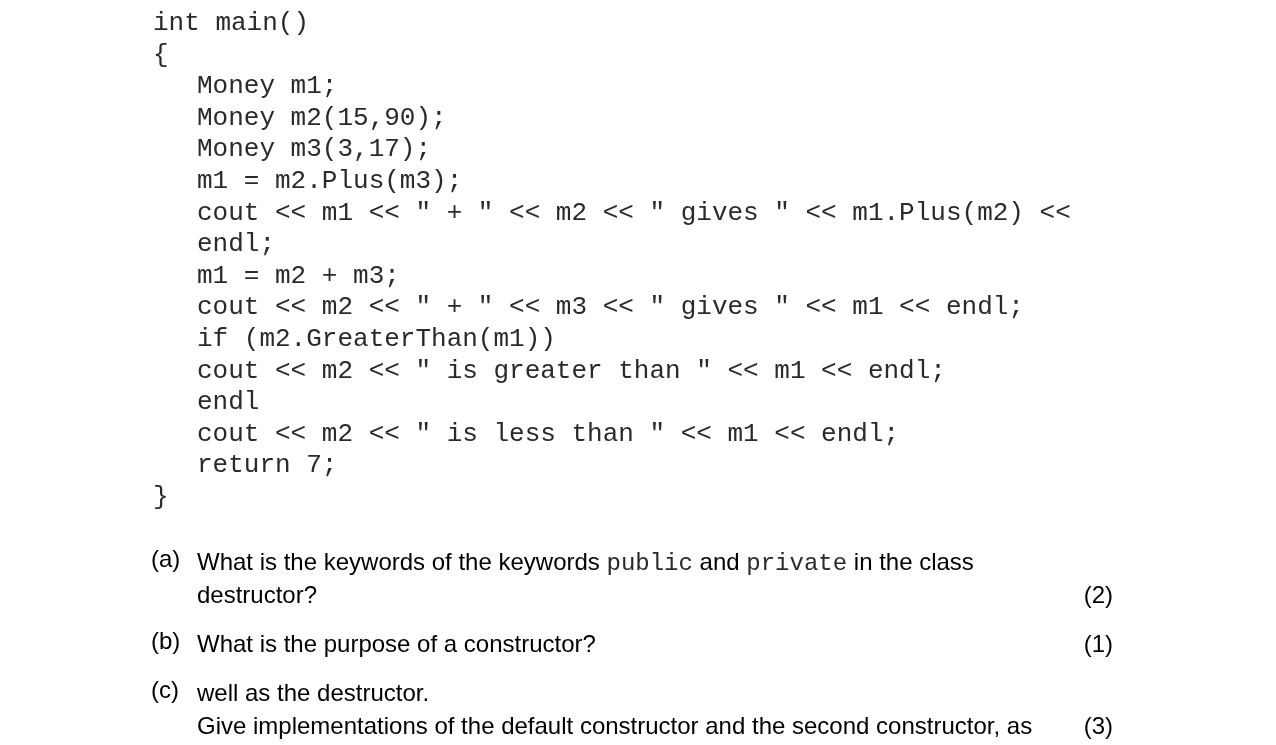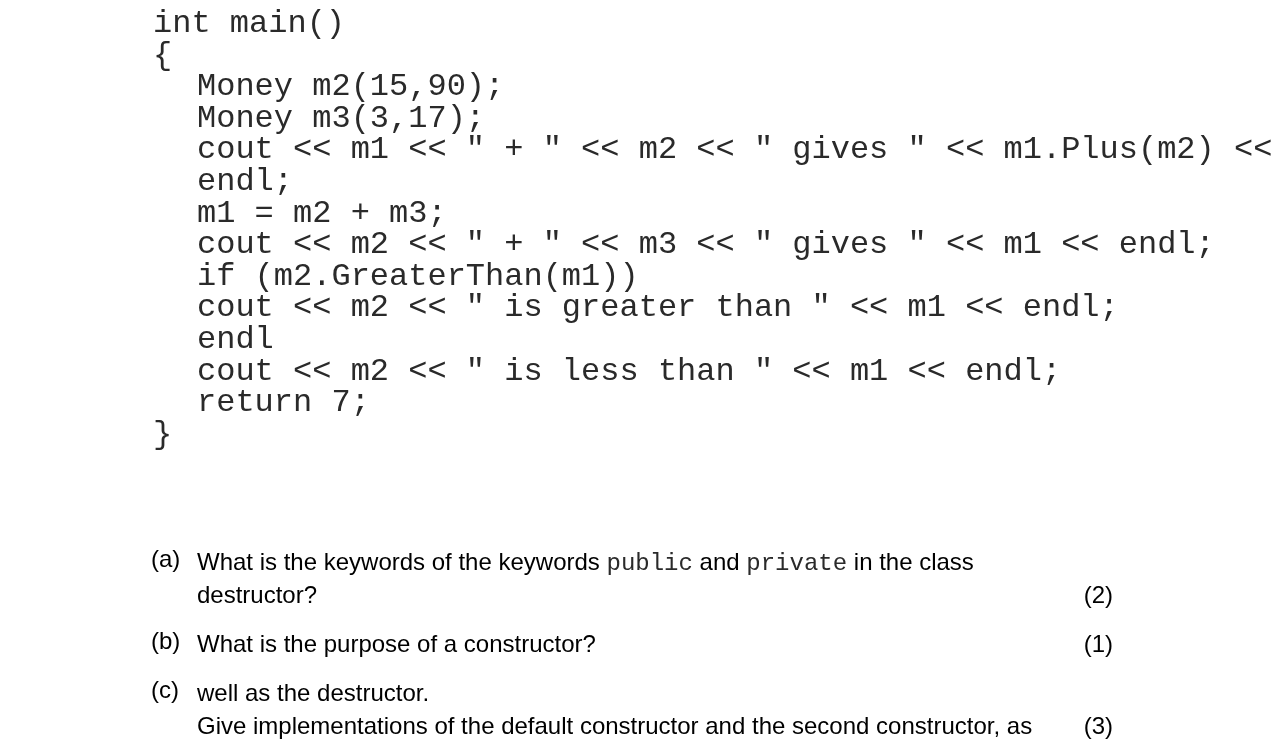--- a/index.html
+++ b/index.html
@@ -12,21 +12,21 @@
       height: 745px;
       position: relative;
       overflow: hidden;
       color: #000000;
     }
     .code {
       position: absolute;
       left: 153px;
       top: 8px;
       font-family: "Liberation Mono", "DejaVu Sans Mono", monospace;
-      font-size: 32px;
+      font-size: 26px;
       color: #2a2a2a;
     }
     .code-line {
       height: 31.6px;
       line-height: 31.6px;
       white-space: pre;
     }
     .indent {
       padding-left: 44px;
     }
@@ -65,22 +65,24 @@
       font-size: 24px;
       color: #2a2a2a;
     }
   </style>
 </head>
 <body>
 
 <div class="code">
   <div class="code-line">int main()</div>
   <div class="code-line">{</div>
+  <div class="code-line indent">Money m1;</div>
   <div class="code-line indent">Money m2(15,90);</div>
   <div class="code-line indent">Money m3(3,17);</div>
+  <div class="code-line indent">m1 = m2.Plus(m3);</div>
   <div class="code-line indent">cout &lt;&lt; m1 &lt;&lt; " + " &lt;&lt; m2 &lt;&lt; " gives " &lt;&lt; m1.Plus(m2) &lt;&lt;</div>
   <div class="code-line indent">endl;</div>
   <div class="code-line indent">m1 = m2 + m3;</div>
   <div class="code-line indent">cout &lt;&lt; m2 &lt;&lt; " + " &lt;&lt; m3 &lt;&lt; " gives " &lt;&lt; m1 &lt;&lt; endl;</div>
   <div class="code-line indent">if (m2.GreaterThan(m1))</div>
   <div class="code-line indent">cout &lt;&lt; m2 &lt;&lt; " is greater than " &lt;&lt; m1 &lt;&lt; endl;</div>
   <div class="code-line indent">endl</div>
   <div class="code-line indent">cout &lt;&lt; m2 &lt;&lt; " is less than " &lt;&lt; m1 &lt;&lt; endl;</div>
   <div class="code-line indent">return 7;</div>
   <div class="code-line">}</div>

